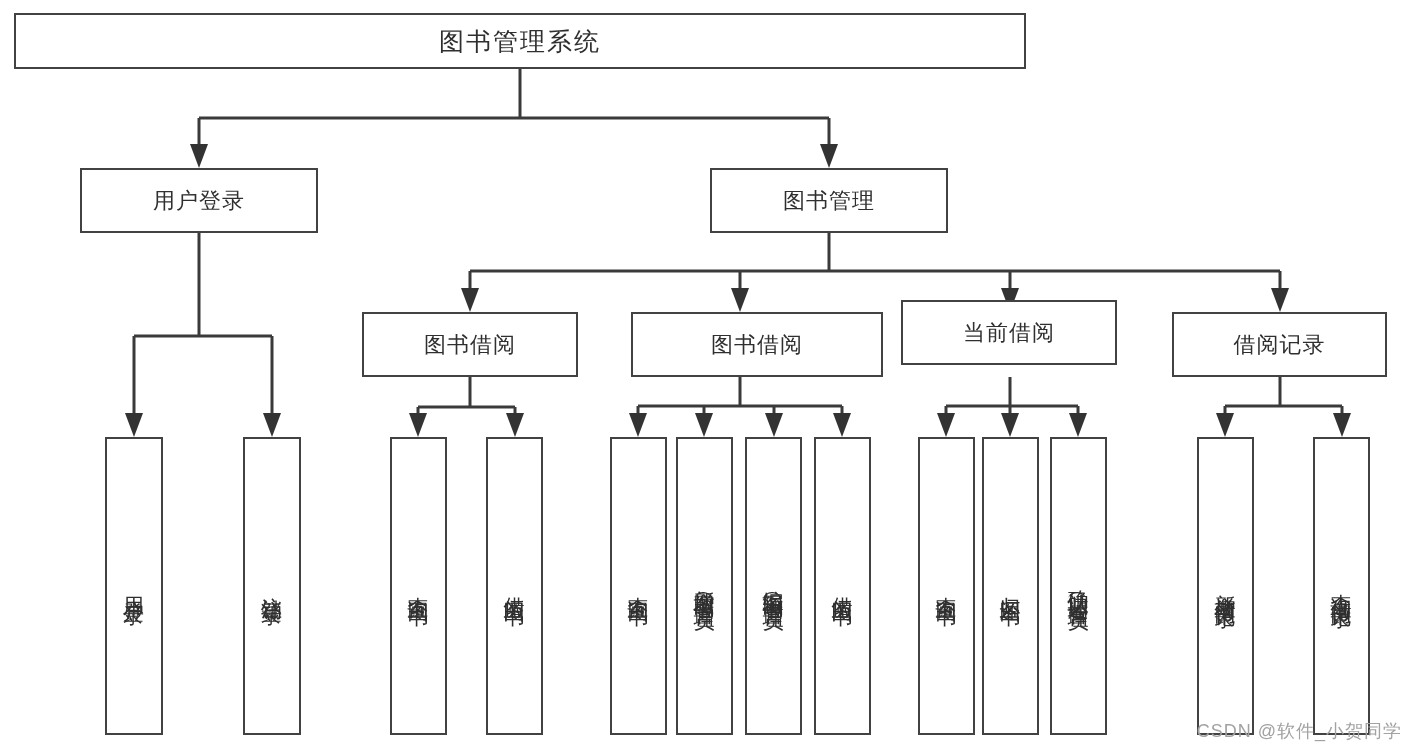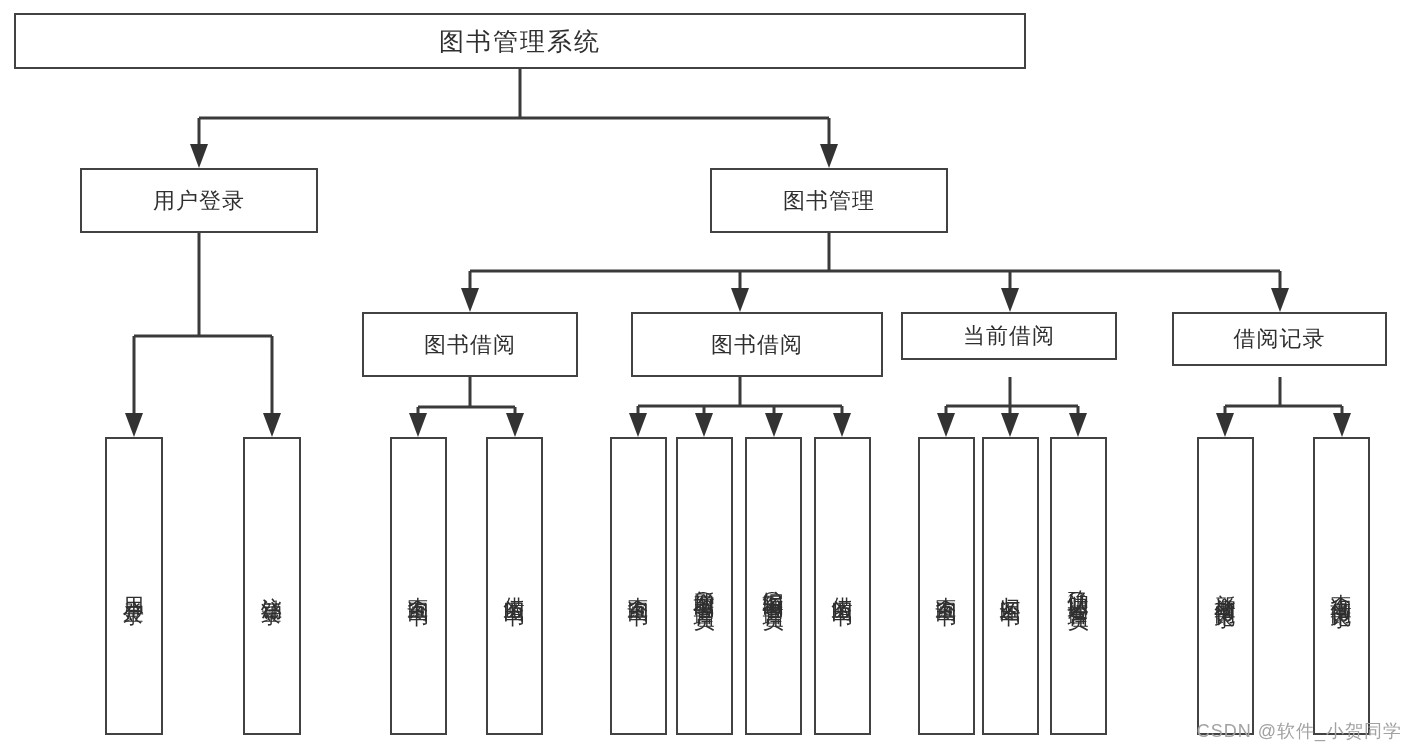--- a/index.html
+++ b/index.html
@@ -116,24 +116,24 @@
   <div class="box h" style="left:710px; top:168px; width:238px; height:65px;">
     <span>图书管理</span>
   </div>
 
   <div class="box h" style="left:362px; top:312px; width:216px; height:65px;">
     <span>图书借阅</span>
   </div>
   <div class="box h" style="left:631px; top:312px; width:252px; height:65px;">
     <span>图书借阅</span>
   </div>
-  <div class="box h" style="left:901px; top:312px; width:216px; height:48px;align-items:center;">
+  <div class="box h" style="left:901px; top:300px; width:216px; height:65px;align-items:center;">
     <span>当前借阅</span>
   </div>
-  <div class="box h" style="left:1172px; top:312px; width:215px; height:54px;">
+  <div class="box h" style="left:1172px; top:312px; width:215px; height:65px;">
     <span>借阅记录</span>
   </div>
 
   <div class="box v" style="left:105px; top:437px; width:58px; height:298px;">
     <span>用户登录</span>
   </div>
   <div class="box v" style="left:243px; top:437px; width:58px; height:298px;">
     <span>注销登录</span>
   </div>
 

